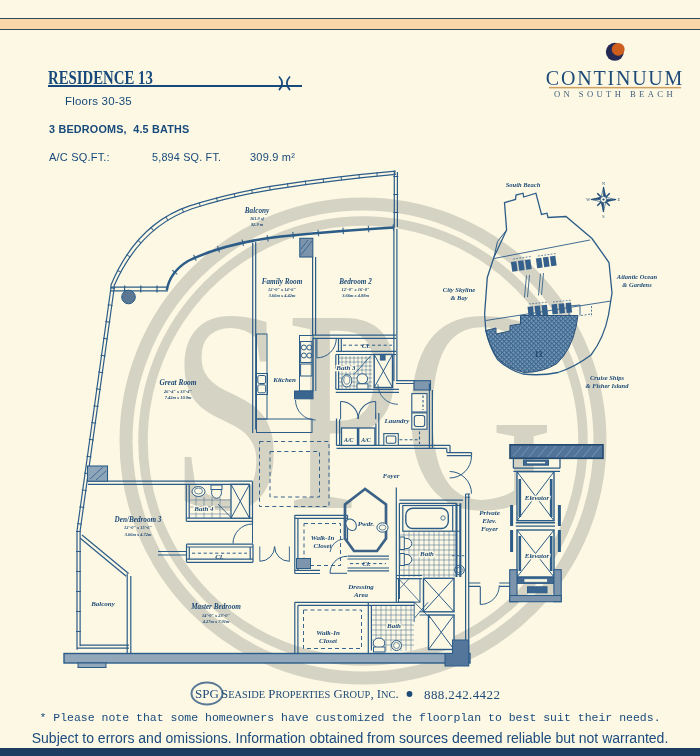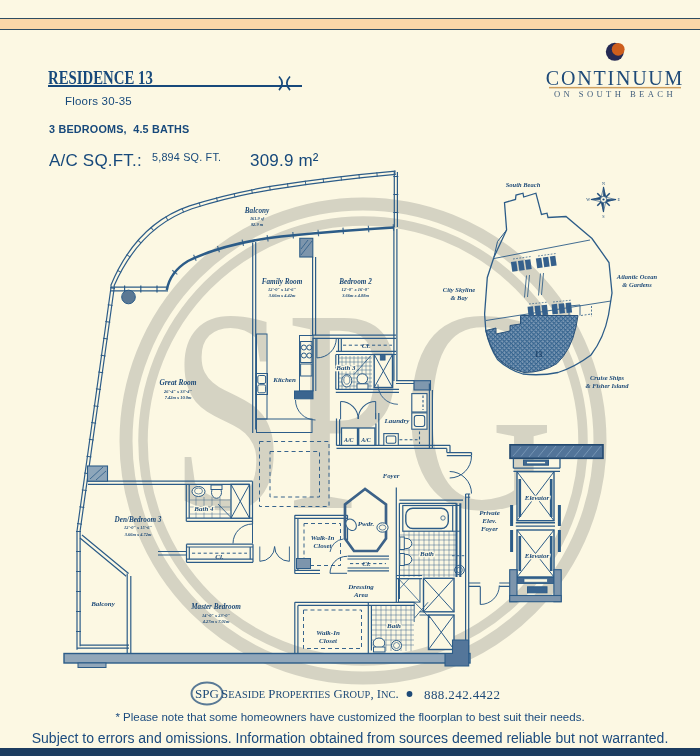--- a/index.html
+++ b/index.html
@@ -5,35 +5,35 @@
   html,body{margin:0;padding:0;}
   body{width:700px;height:756px;background:#fcf8e3;position:relative;overflow:hidden;
        font-family:"Liberation Sans", sans-serif;}
   .topbar{position:absolute;left:0;top:18px;width:700px;height:10px;background:#fad7a8;
        border-top:1.6px solid #2f4d62;border-bottom:1.6px solid #2f4d62;}
   .title{position:absolute;left:48px;top:68px;font-family:"Liberation Serif",serif;
        font-weight:bold;font-size:18.5px;color:#17497b;transform:scaleX(0.8);transform-origin:0 0;white-space:nowrap;}
   .rule1{position:absolute;left:48px;top:85px;width:254px;height:1.7px;background:#17497b;}
   .hline{position:absolute;color:#17497b;font-size:11px;letter-spacing:0.2px;white-space:nowrap;}
   .botbar{position:absolute;left:0;top:748px;width:700px;height:8px;background:#1c3c60;}
-  .note1{position:absolute;left:0;top:711px;width:700px;text-align:center;color:#1a4a7e;font-size:11.5px;}
+  .note1{position:absolute;left:0;top:711px;width:700px;text-align:center;color:#1a4a7e;font-size:11.5px;font-family:Liberation Mono, monospace;}
   .note2{position:absolute;left:0;top:729.5px;width:700px;text-align:center;color:#1a4a7e;font-size:14px;}
   svg{position:absolute;left:0;top:0;}
   svg text{font-family:"Liberation Serif",serif;}
 </style>
 </head>
 <body>
 <div class="topbar"></div>
 <div class="title">RESIDENCE 13</div>
 <div class="rule1"></div>
 <div class="hline" style="left:49px;top:94.5px;font-size:11.5px;padding-left:16px;">Floors 30-35</div>
 <div class="hline" style="left:49px;top:123px;font-size:10.8px;font-weight:bold;">3 BEDROOMS,&nbsp; 4.5 BATHS</div>
-<div class="hline" style="left:49px;top:151px;font-size:17px;">A/C SQ.FT.:</div>
+<div class="hline" style="left:49px;top:151px;font-size:11px;">A/C SQ.FT.:</div>
 <div class="hline" style="left:152px;top:151px;font-size:10.8px;">5,894 SQ. FT.</div>
-<div class="hline" style="left:250px;top:151px;font-size:17px;">309.9 m²</div>
+<div class="hline" style="left:250px;top:151px;font-size:11px;">309.9 m²</div>
 
 <svg width="700" height="756" viewBox="0 0 700 756">
   <g id="contlogo">
     <circle cx="614.8" cy="51.8" r="9" fill="#252a54"></circle>
     <circle cx="618.2" cy="49.3" r="6.4" fill="#cd5e1d"></circle>
     <text x="615" y="85" text-anchor="middle" font-size="20" fill="#1e4a78" letter-spacing="1.8">CONTINUUM</text>
     <rect x="549" y="86.9" width="132" height="1.5" fill="#cfa05f"></rect>
     <text x="615" y="97" text-anchor="middle" font-size="8.6" fill="#44607e" letter-spacing="3.4">ON SOUTH BEACH</text>
   </g>
 

